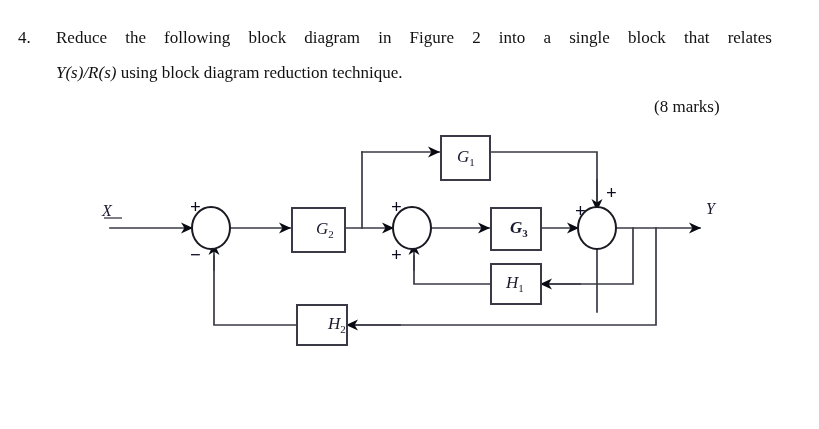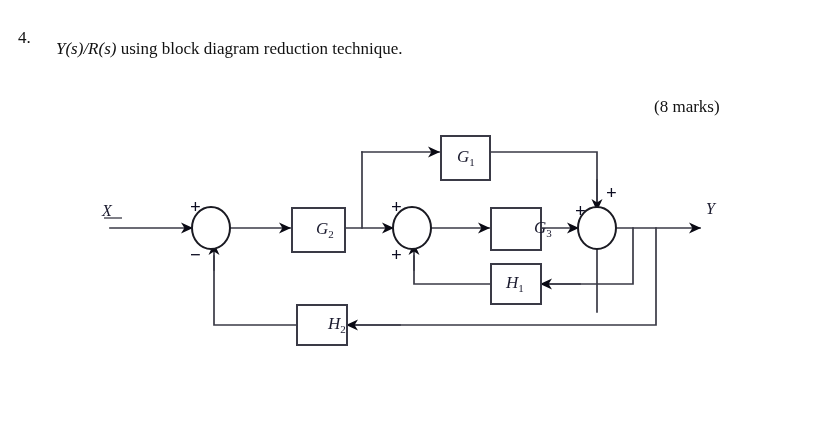--- a/index.html
+++ b/index.html
@@ -43,21 +43,21 @@
     line-height: 31px;
     text-align: justify;
     text-align-last: justify;
     width: 716px;
     white-space: normal;
   }
   .q-line2 {
     font-size: 17px;
     line-height: 31px;
     width: 716px;
-    margin-top: 11px;
+    margin-top: 4px;
   }
   .q-line2 .ital {
     font-style: italic;
   }
   #marks {
     position: absolute;
     left: 654px;
     top: 96px;
     font-size: 17px;
     line-height: 22px;
@@ -104,20 +104,21 @@
 </style>
 </head>
 <body>
 
 <div id="page">
 
   <div id="question">
     <div class="q-row">
       <div class="q-num">4.</div>
       <div class="q-body">
+        <div class="q-line1">Reduce the following block diagram in Figure 2 into a single block that relates</div>
         <div class="q-line2"><span class="ital">Y(s)/R(s)</span><span> using block diagram reduction technique.</span></div>
       </div>
     </div>
   </div>
 
   <div id="marks">(8 marks)</div>
 
   <div id="figure-area">
 
     <svg id="diagram-svg" width="819" height="280" viewBox="0 0 819 280">
@@ -172,21 +173,21 @@
         <ellipse cx="211" cy="108" rx="19" ry="21"></ellipse>
         <ellipse cx="412" cy="108" rx="19" ry="21"></ellipse>
         <ellipse cx="597" cy="108" rx="19" ry="21"></ellipse>
       </g>
 
       <line x1="104" y1="98" x2="122" y2="98" stroke="#3a3a46" stroke-width="1.3"></line>
     </svg>
 
     <div class="blk-label" style="left:457px; top:27px;"><span>G</span><sub>1</sub></div>
     <div class="blk-label" style="left:316px; top:99px;"><span>G</span><sub>2</sub></div>
-    <div class="blk-label" style="left:534px; top:98px;"><span>G</span><sub>3</sub></div>
+    <div class="blk-label" style="left:510px; top:98px;font-weight:bold;"><span>G</span><sub>3</sub></div>
     <div class="blk-label" style="left:506px; top:153px;"><span>H</span><sub>1</sub></div>
     <div class="blk-label" style="left:328px; top:194px;"><span>H</span><sub>2</sub></div>
 
     <div class="sig-label" style="left:102px; top:82px;">X</div>
     <div class="sig-label" style="left:706px; top:80px;">Y</div>
 
     <div class="sign-label" style="left:190px; top:76px;">+</div>
     <div class="sign-label" style="left:190px; top:124px;">−</div>
 
     <div class="sign-label" style="left:391px; top:76px;">+</div>

